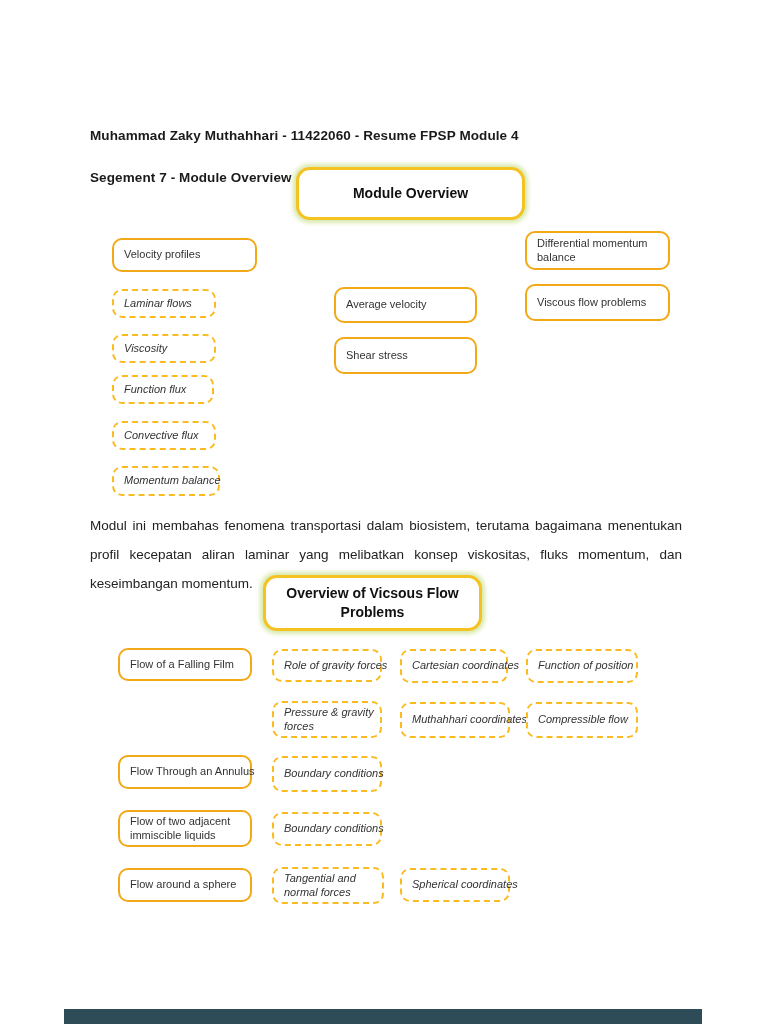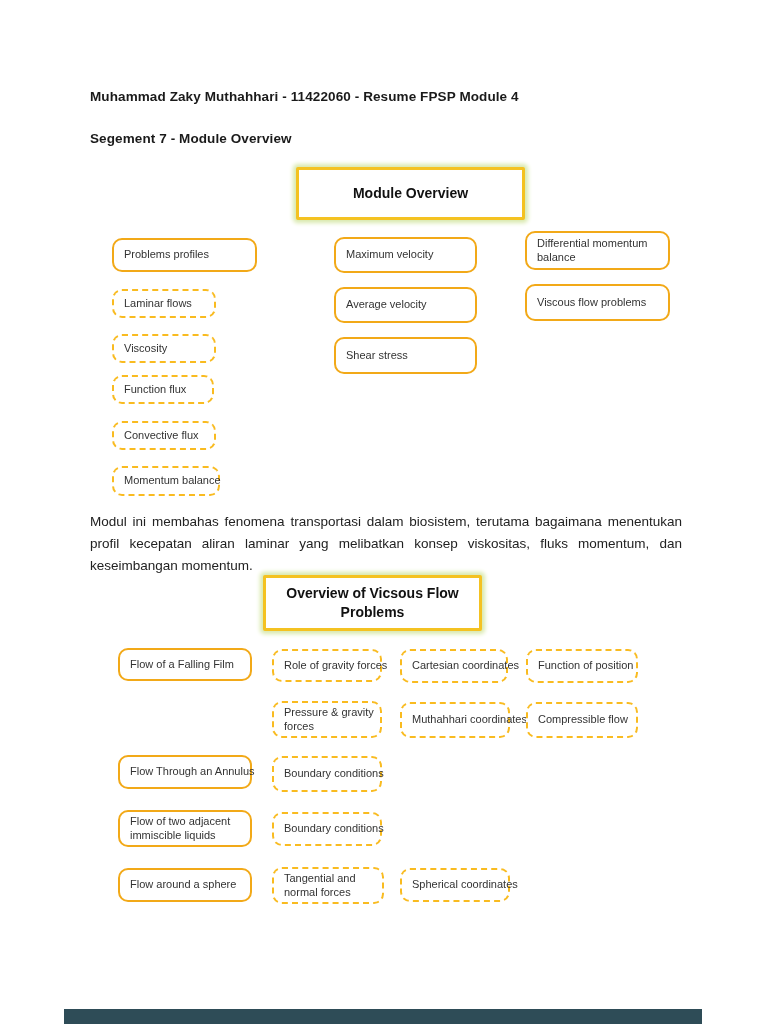--- a/index.html
+++ b/index.html
@@ -7,69 +7,68 @@
     width:768px;height:1024px;
     background:#ffffff;
     font-family:"Liberation Sans", sans-serif;
     position:relative;
     overflow:hidden;
   }
   .page{position:absolute;inset:0;background:#ffffff;}
   .doc-heading{
     position:absolute;left:90px;
     font-size:13.5px;font-weight:bold;color:#1a1a1a;
-    letter-spacing:0.1px;white-space:nowrap;
+    letter-spacing:0.1px;white-space:nowrap;margin-top:39px;
   }
   .paragraph{
     position:absolute;left:90px;top:511px;width:592px;
-    font-size:13.5px;color:#222;line-height:22px;
+    font-size:13.5px;color:#222;line-height:29px;
     text-align:justify;
   }
   .box{
     position:absolute;background:#fff;box-sizing:border-box;
     border-radius:10px;display:flex;align-items:center;
     padding:2px 6px 2px 10px;color:#333;white-space:nowrap;
     line-height:1.25;
   }
   .wrap2{white-space:normal;}
   .d1{font-size:11px;}
   .d2{font-size:11px;}
   .solid{border:2.5px solid #f2a918;}
-  .dashed{border:2.5px dashed #f9bb20;}
+  .dashed{border:2.5px dashed #f9bb20;font-style:italic;}
   .root-box{
     position:absolute;background:#fff;box-sizing:border-box;
-    border:3.5px solid #f4c221;border-radius:2px;
+    border:3.5px solid #f4c221;border-radius:14px;
     box-shadow:0 0 4px 2.5px #d9e9ad;
     display:flex;align-items:center;justify-content:center;
     text-align:center;font-weight:bold;color:#111;
     font-size:14px;line-height:1.35;padding:0 14px;
   }
   .footer-bar{
     position:absolute;left:64px;top:1009px;width:638px;height:15px;
     background:#2e4c57;
   }
 </style>
 </head>
 <body>
 
 <div class="page">
 
   <div class="doc-heading" style="top:89px">Muhammad Zaky Muthahhari - 11422060 - Resume FPSP Module 4</div>
   <div class="doc-heading" style="top:131px">Segement 7 - Module Overview</div>
 
   <div class="root-box" style="left:296px;top:167px;width:229px;height:53px">Module Overview</div>
 
-  <div class="box solid d1" style="left:112px;top:238px;width:145px;height:34px">Problems profiles</div>
+  <div class="box solid d1" style="left:112px;top:238px;width:145px;height:34px">Velocity profiles</div>
   <div class="box dashed d1" style="left:112px;top:289px;width:104px;height:29px">Laminar flows</div>
   <div class="box dashed d1" style="left:112px;top:334px;width:104px;height:29px">Viscosity</div>
   <div class="box dashed d1" style="left:112px;top:375px;width:102px;height:29px">Function flux</div>
   <div class="box dashed d1" style="left:112px;top:421px;width:104px;height:29px">Convective flux</div>
   <div class="box dashed d1" style="left:112px;top:466px;width:108px;height:30px">Momentum balance</div>
 
-  <div class="box solid d1" style="left:334px;top:237px;width:143px;height:36px">Maximum velocity</div>
   <div class="box solid d1" style="left:334px;top:337px;width:143px;height:37px">Shear stress</div>
   <div class="box solid d1" style="left:334px;top:287px;width:143px;height:36px">Average velocity</div>
 
   <div class="box solid d1 wrap2" style="left:525px;top:231px;width:145px;height:39px">Differential momentum balance</div>
   <div class="box solid d1" style="left:525px;top:284px;width:145px;height:37px">Viscous flow problems</div>
 
   <div class="paragraph">Modul ini membahas fenomena transportasi dalam biosistem, terutama bagaimana menentukan profil kecepatan aliran laminar yang melibatkan konsep viskositas, fluks momentum, dan keseimbangan momentum.</div>
 
   <div class="root-box" style="left:263px;top:575px;width:219px;height:56px">Overview of Vicsous Flow Problems</div>
 

